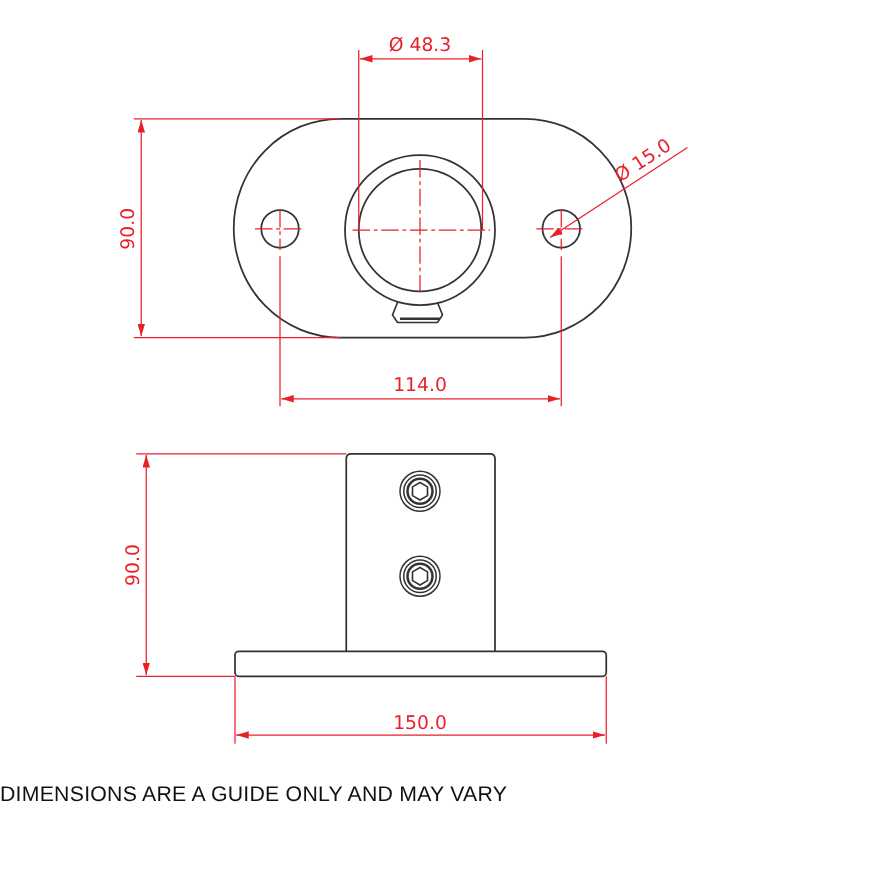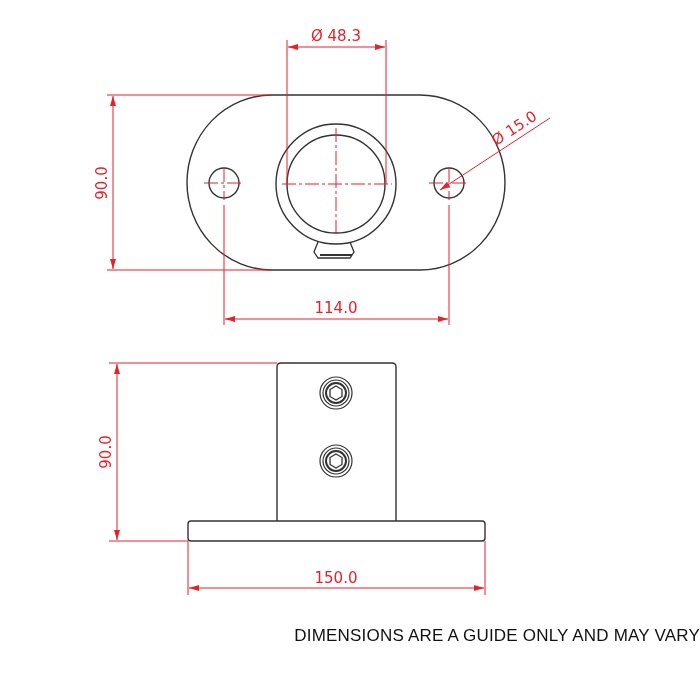--- a/index.html
+++ b/index.html
@@ -1,19 +1,19 @@
 <!DOCTYPE html>
 <html><head>
 <meta charset="utf-8">
 <style>
   html,body{margin:0;padding:0;background:#ffffff;}
   body{width:700px;height:700px;position:relative;overflow:hidden;font-family:"Liberation Sans",sans-serif;}
   svg{position:absolute;left:0;top:0;}
   .dim{fill:#e8202a;font-family:"DejaVu Sans",sans-serif;font-size:15px;}
-  .note{position:absolute;left:0;width:700px;top:626px;text-align:right;font-family:"Liberation Sans",sans-serif;font-size:17px;color:#111;letter-spacing:0.2px;}
+  .note{position:absolute;left:0;width:700px;top:626px;text-align:left;font-family:"Liberation Sans",sans-serif;font-size:17px;color:#111;letter-spacing:0.2px;}
 </style>
 </head>
 <body>
 
 <svg width="700" height="700" viewBox="0 0 700 700">
   <defs>
     <marker id="arr" markerWidth="10" markerHeight="6" refX="10" refY="3" orient="auto-start-reverse" markerUnits="userSpaceOnUse">
       <path d="M0,0 L10,3 L0,6 z" fill="#e8202a"></path>
     </marker>
   </defs>

